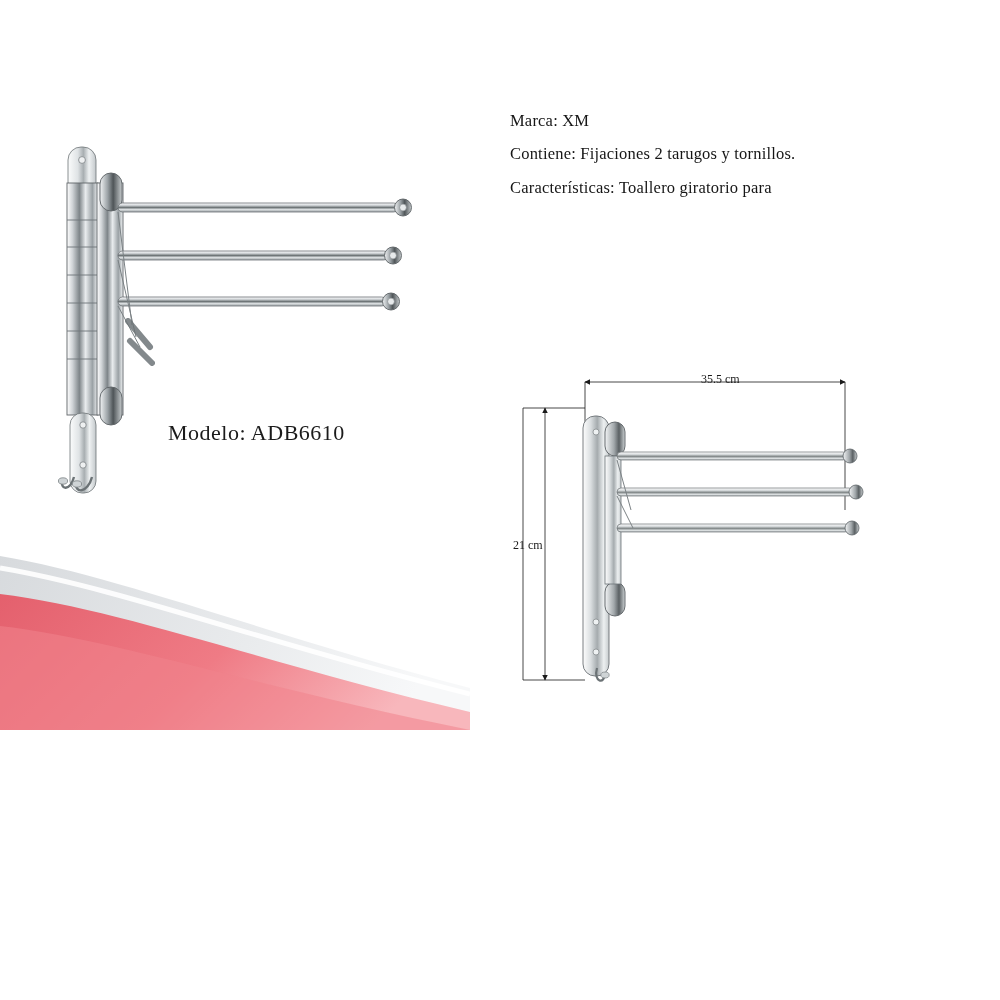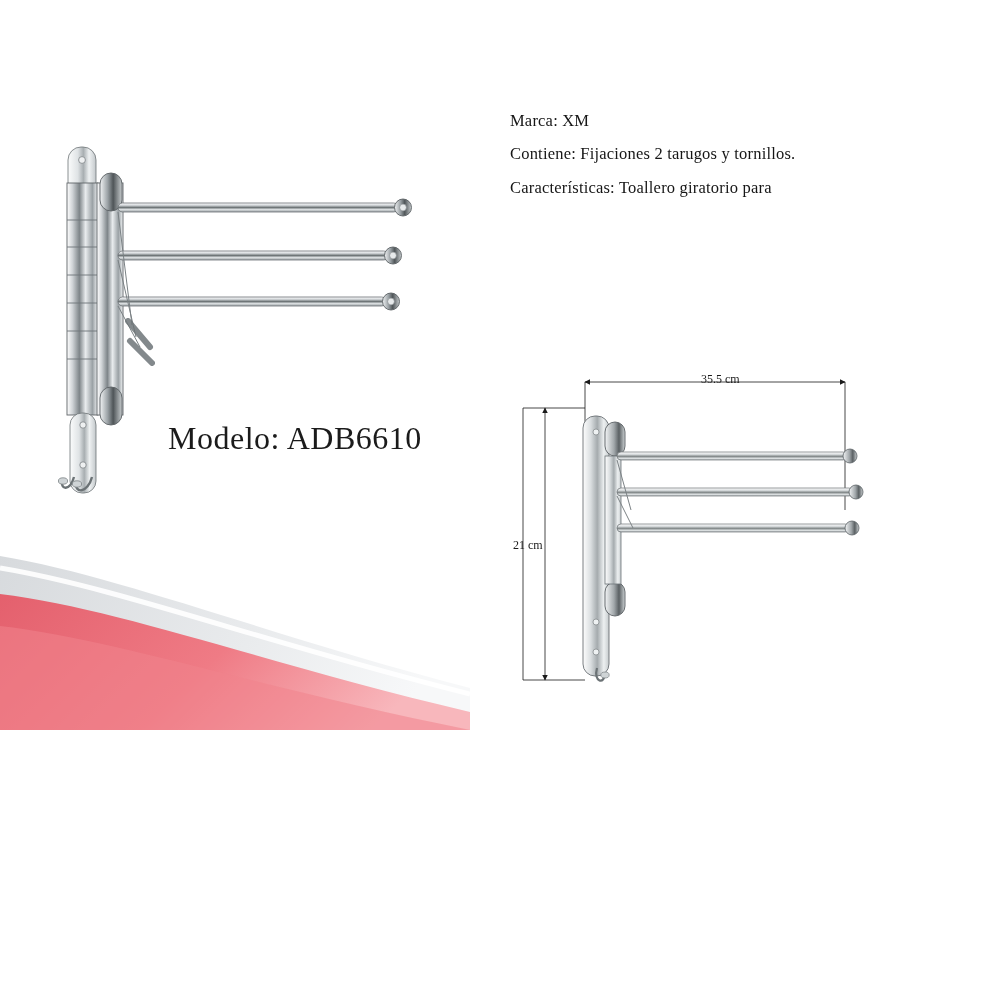--- a/index.html
+++ b/index.html
@@ -37,21 +37,21 @@
     top: 125px;
     width: 420px;
     height: 390px;
   }
 
   
   .model-caption {
     position: absolute;
     left: 168px;
     top: 420px;
-    font-size: 32px;
+    font-size: 22px;
     letter-spacing: 0.5px;
     color: #1b1b1b;
     font-family: "Liberation Serif", serif;
     white-space: nowrap;
   }
   .model-caption .label { font-family: "Liberation Serif", serif; }
   .model-caption .value { font-family: "Liberation Serif", serif; }
 
   
   .spec-list {

